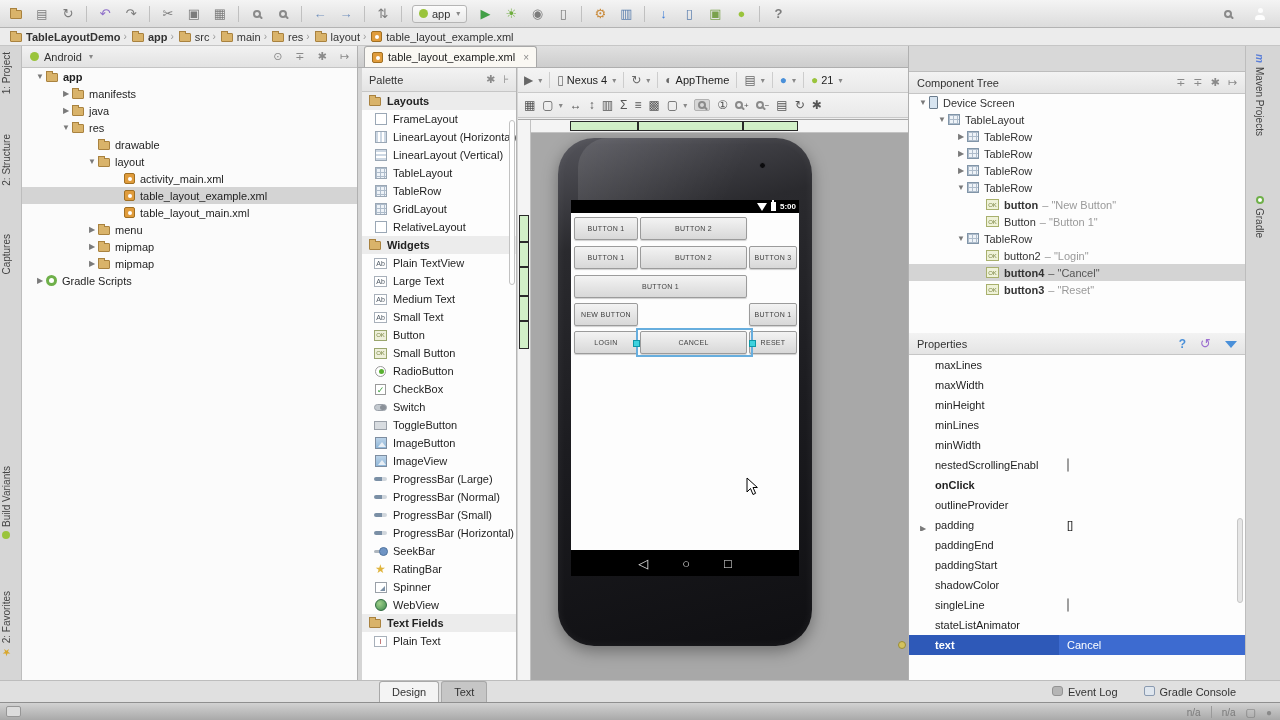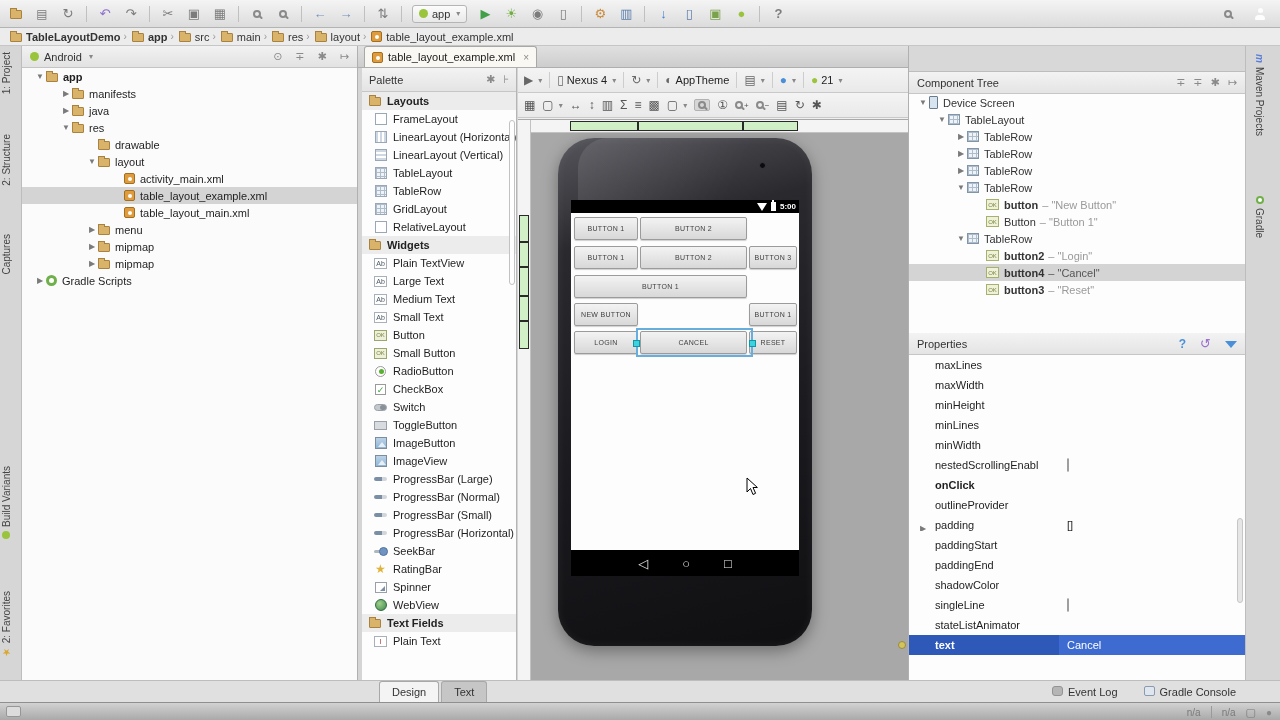--- a/index.html
+++ b/index.html
@@ -871,21 +871,21 @@
           <span class="ticon">
             <span class="tblico"></span>
           </span>
           <span class="lbl" style="">TableRow</span>
         </div>
         <div class="crow" style="padding-left:65px">
           <span class="arr"></span>
           <span class="ticon">
             <span class="okico">OK</span>
           </span>
-          <span class="lbl b" style="font-weight:bold">button2</span>
+          <span class="lbl b" style="font-weight:normal">button2</span>
           <span class="cval">– "Login"</span>
         </div>
         <div class="crow sel" style="padding-left:65px">
           <span class="arr"></span>
           <span class="ticon">
             <span class="okico">OK</span>
           </span>
           <span class="lbl b" style="font-weight:bold">button4</span>
           <span class="cval">– "Cancel"</span>
         </div>
@@ -937,25 +937,25 @@
           </div>
           <div class="prow">
             <span class="pname"><span>outlineProvider</span></span>
             <span class="pval"></span>
           </div>
           <div class="prow">
             <span class="pname"><span class="pexp">▶</span><span>padding</span></span>
             <span class="pval"><span>[]</span></span>
           </div>
           <div class="prow">
+            <span class="pname"><span>paddingEnd</span></span>
+            <span class="pval"></span>
+          </div>
+          <div class="prow">
             <span class="pname"><span>paddingStart</span></span>
-            <span class="pval"></span>
-          </div>
-          <div class="prow">
-            <span class="pname"><span>paddingEnd</span></span>
             <span class="pval"></span>
           </div>
           <div class="prow">
             <span class="pname"><span>shadowColor</span></span>
             <span class="pval"></span>
           </div>
           <div class="prow">
             <span class="pname"><span>singleLine</span></span>
             <span class="pval"><span class="chk"></span></span>
           </div>

